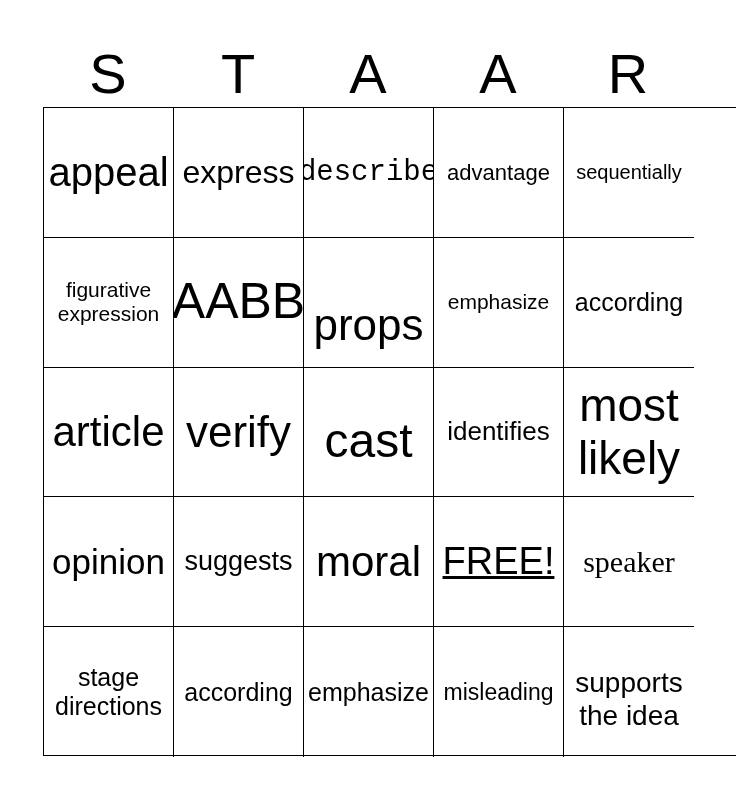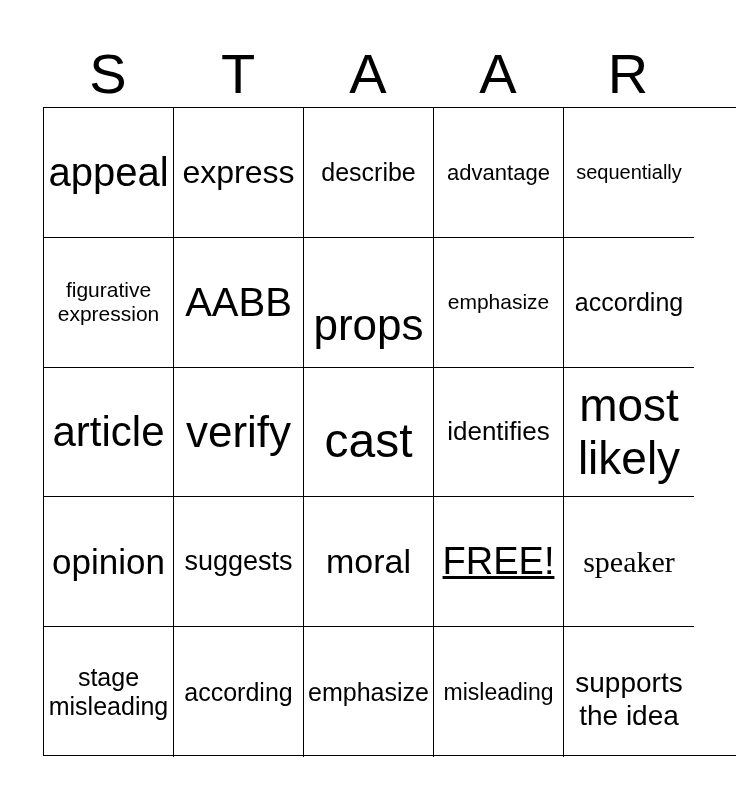--- a/index.html
+++ b/index.html
@@ -28,33 +28,33 @@
     <div class="letter">R</div>
   </div>
 <div class="grid" id="grid">
     <div class="cell">
       <span style="font-size: 40px;">appeal</span>
     </div>
     <div class="cell">
       <span style="font-size: 32px;">express</span>
     </div>
     <div class="cell">
-      <span style="font-size: 25px;">describe</span>
+      <span style="font-size: 29px; font-family: Liberation Mono, monospace;">describe</span>
     </div>
     <div class="cell">
       <span style="font-size: 22px;">advantage</span>
     </div>
     <div class="cell">
       <span style="font-size: 20px;">sequentially</span>
     </div>
     <div class="cell">
       <span style="font-size: 21px; white-space: normal; width: 126px;">figurative expression</span>
     </div>
     <div class="cell">
-      <span style="font-size: 40px;">AABB</span>
+      <span style="font-size: 50px;">AABB</span>
     </div>
     <div class="cell">
       <span style="font-size: 44px; margin-top: 47px;">props</span>
     </div>
     <div class="cell">
       <span style="font-size: 21px;">emphasize</span>
     </div>
     <div class="cell">
       <span style="font-size: 25px;">according</span>
     </div>
@@ -73,30 +73,30 @@
     <div class="cell">
       <span style="font-size: 46px; white-space: normal; width: 126px;">most likely</span>
     </div>
     <div class="cell">
       <span style="font-size: 35px;">opinion</span>
     </div>
     <div class="cell">
       <span style="font-size: 27px;">suggests</span>
     </div>
     <div class="cell">
-      <span style="font-size: 34px;">moral</span>
+      <span style="font-size: 42px;">moral</span>
     </div>
     <div class="cell">
       <span style="font-size: 38px; text-decoration: underline;">FREE!</span>
     </div>
     <div class="cell">
       <span style="font-size: 30px; font-family: Liberation Serif, serif;">speaker</span>
     </div>
     <div class="cell">
-      <span style="font-size: 25px; white-space: normal; width: 126px;">stage misleading</span>
+      <span style="font-size: 25px; white-space: normal; width: 126px;">stage directions</span>
     </div>
     <div class="cell">
       <span style="font-size: 25px;">according</span>
     </div>
     <div class="cell">
       <span style="font-size: 25px;">emphasize</span>
     </div>
     <div class="cell">
       <span style="font-size: 23px;">misleading</span>
     </div>

